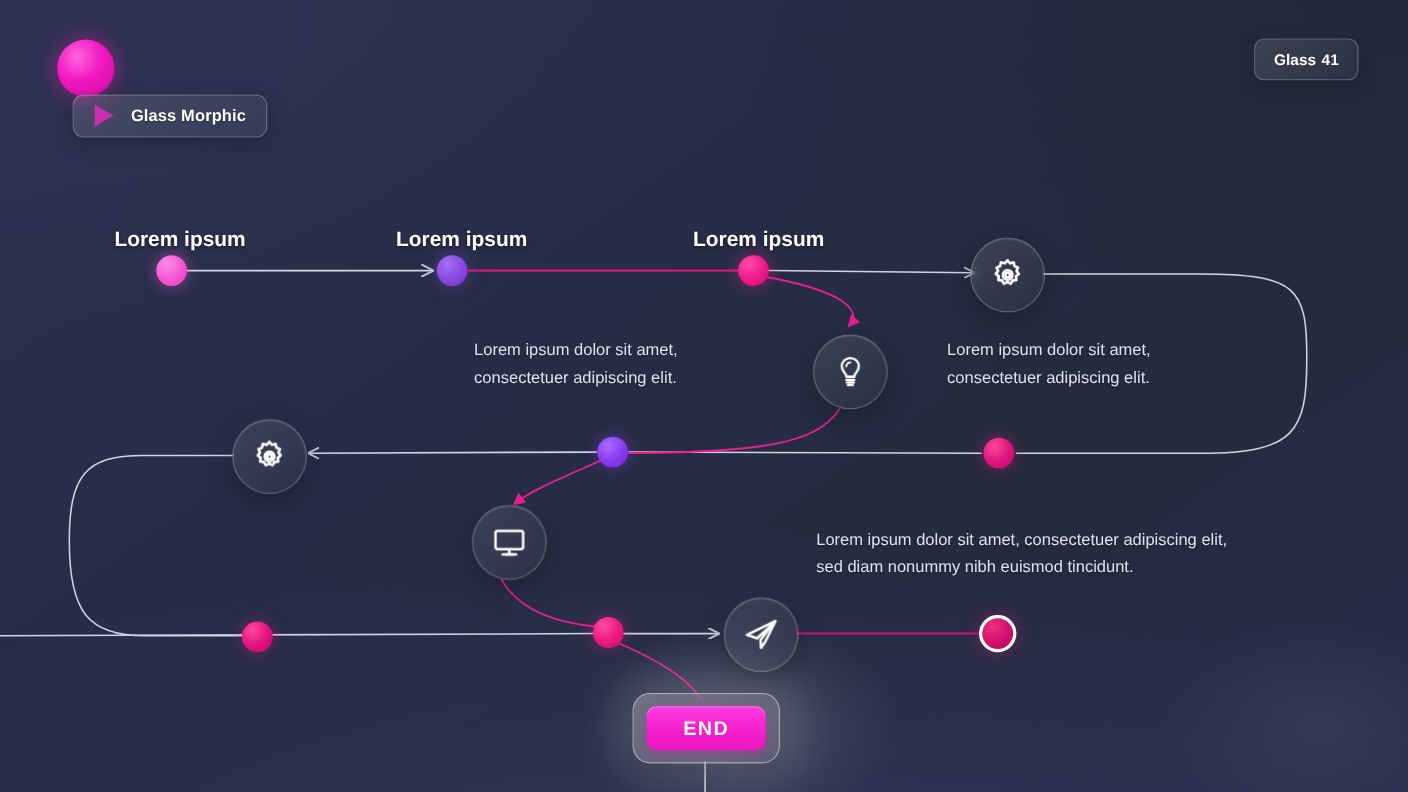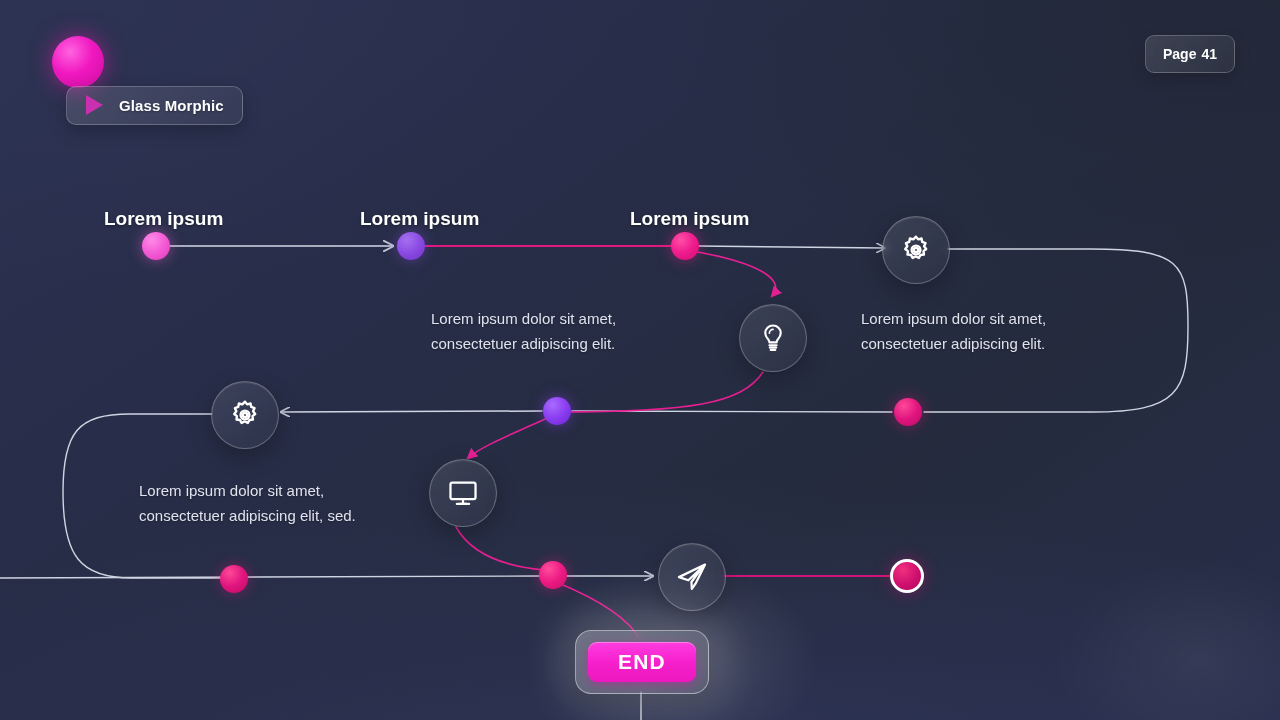--- a/index.html
+++ b/index.html
@@ -69,42 +69,42 @@
 
   
   .end-wrap{position:absolute;left:575px;top:630px;width:132px;height:62px;
     display:flex;align-items:center;justify-content:center;border-radius:16px;
     background:linear-gradient(135deg, rgba(255,255,255,.30), rgba(255,255,255,.14));
     border:1px solid rgba(255,255,255,.45);
     box-shadow:0 0 42px 14px rgba(255,255,255,.16), 0 8px 24px rgba(0,0,0,.25);
     backdrop-filter:blur(7px);}
   .end-btn{width:108px;height:40px;border:none;border-radius:9px;cursor:pointer;
     background:linear-gradient(180deg,#ff3ce0 0%,#f51fcb 55%,#ee18c0 100%);
-    color:#fff;font-size:21px;font-weight:bold;letter-spacing:1.2px;
+    color:#fff;font-size:18px;font-weight:bold;letter-spacing:1.2px;
     font-family:"Liberation Sans","DejaVu Sans",sans-serif;
     box-shadow:0 3px 10px rgba(220,20,170,.45), inset 0 1px 0 rgba(255,255,255,.35);}
 </style>
 </head>
 <body>
 
 <div id="stage">
 
   <div class="glow glow-bl"></div>
   <div class="glow glow-br"></div>
 
   <div class="logo-wrap">
     <div class="logo-blob"></div>
     <div class="logo-pill">
       <div class="tri"></div>
       <span class="logo-text">Glass Morphic</span>
     </div>
   </div>
 
   <div class="page-badge">
-    <span>Page</span>
+    <span>Glass</span>
     <span class="num">41</span>
   </div>
 
   <svg id="lines" viewBox="0 0 1280 720" xmlns="http://www.w3.org/2000/svg">
     <defs>
       <marker id="arrowGray" viewBox="0 0 10 10" refX="8" refY="5" markerWidth="7" markerHeight="7" orient="auto-start-reverse">
         <path d="M 0 0 L 10 5 L 0 10" fill="none" stroke="#c2c8d6" stroke-width="1.6"></path>
       </marker>
       <marker id="arrowPink" viewBox="0 0 10 10" refX="8" refY="5" markerWidth="7" markerHeight="7" orient="auto-start-reverse">
         <path d="M 0 0 L 10 5 L 0 10 z" fill="#e61f93"></path>
@@ -232,19 +232,19 @@
   <div class="icon-badge" style="left:658px;top:543px;width:66px;height:66px">
     <span>
       <svg width="34" height="34" viewBox="0 0 24 24" fill="none" stroke="#ffffff" stroke-width="1.6" stroke-linecap="round" stroke-linejoin="round">
         <path d="M21.2 3.2L2.8 12.1l6.6 2.2 9.8-9.1-7.6 10.3.3 4.9 2.6-3.7 6.7-13.5z"></path>
       </svg>
     </span>
   </div>
 
   <div class="para" style="left:431px;top:306px;width:250px">Lorem ipsum dolor sit amet, consectetuer adipiscing elit.</div>
   <div class="para" style="left:861px;top:306px;width:250px">Lorem ipsum dolor sit amet, consectetuer adipiscing elit.</div>
-  <div class="para" style="left:139px;top:478px;width:272px">Lorem ipsum dolor sit amet, consectetuer adipiscing elit, sed.</div>
+  <div class="para" style="left:742px;top:478px;width:380px">Lorem ipsum dolor sit amet, consectetuer adipiscing elit, sed diam nonummy nibh euismod tincidunt.</div>
 
   <div class="end-wrap">
     <button class="end-btn">END</button>
   </div>
 
 </div>
 
 </body></html>

